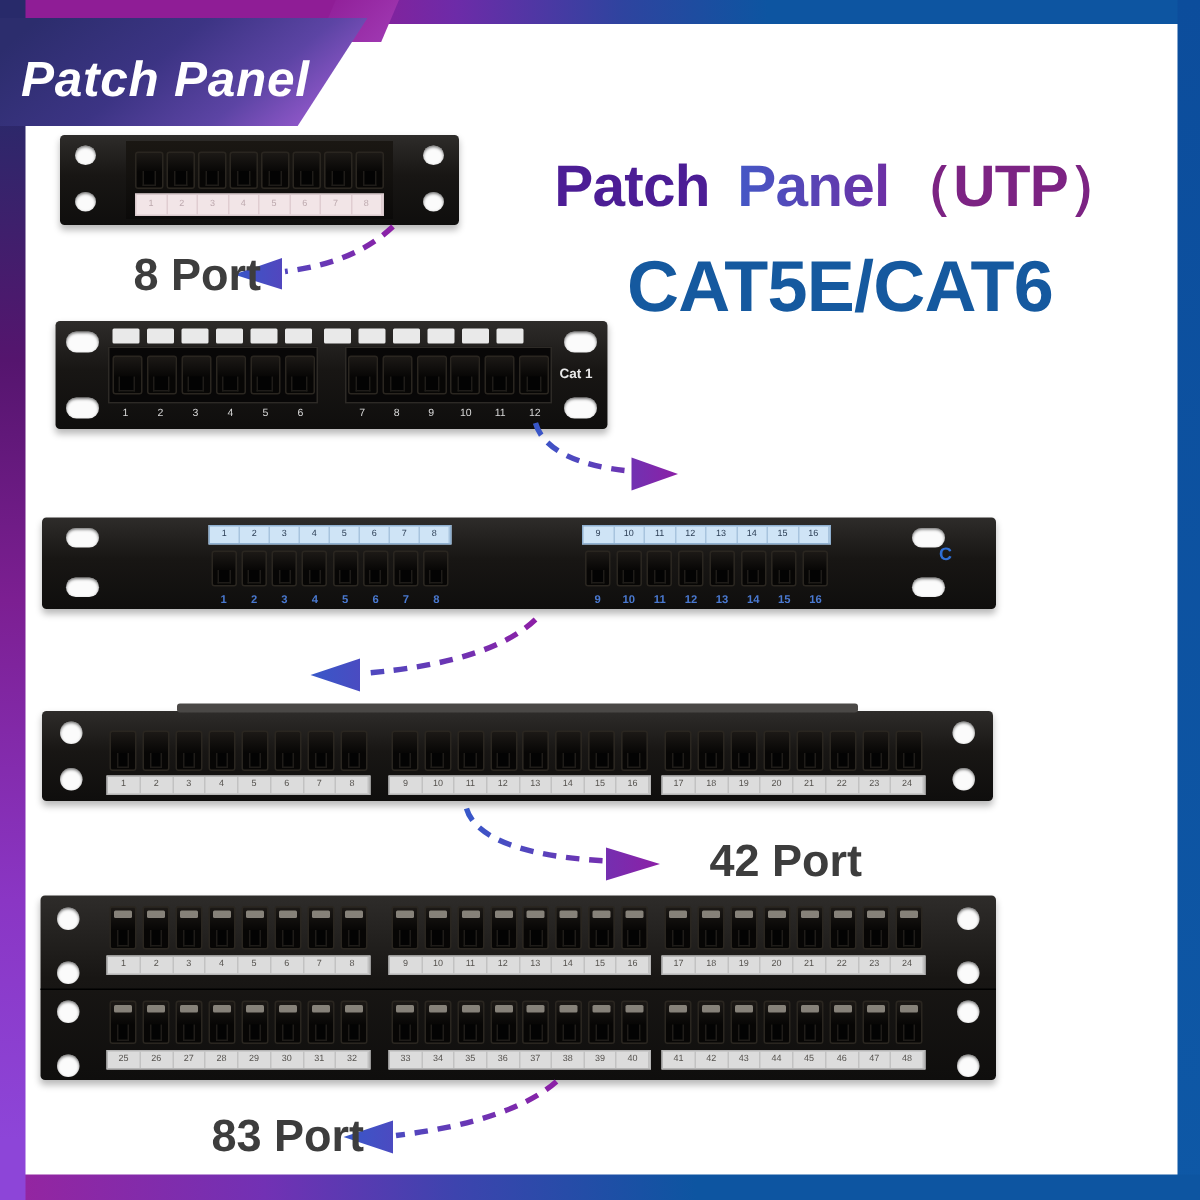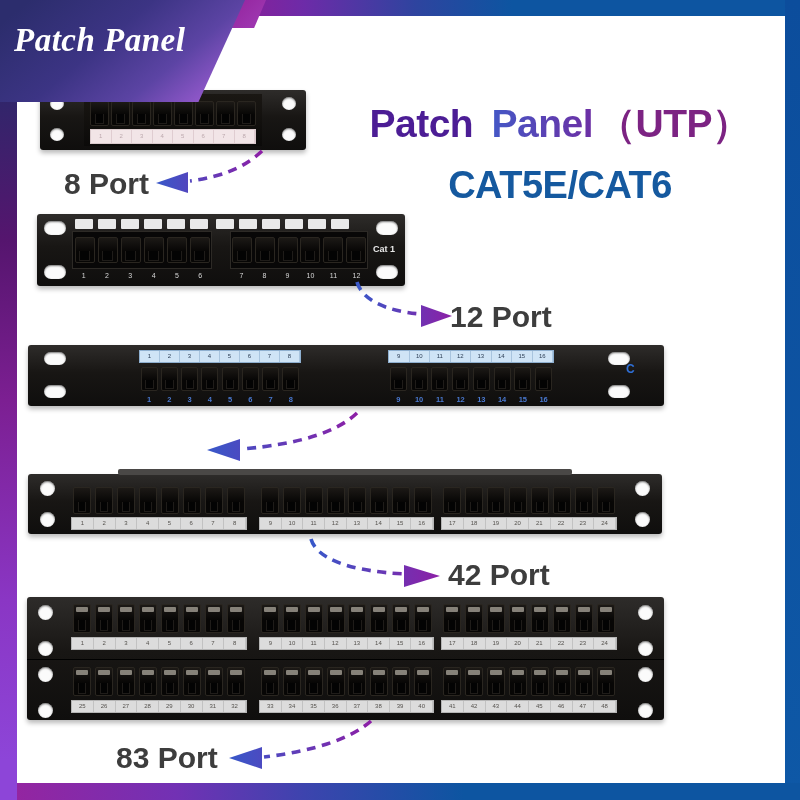--- a/index.html
+++ b/index.html
@@ -14,40 +14,40 @@
     background:linear-gradient(180deg,#0c4d9c,#0e58a6);}
   .bar-bottom{left:0;bottom:0;width:800px;height:17px;
     background:linear-gradient(90deg,#97249f 0%,#7231b4 22%,#3d44ae 38%,#0d55a1 58%);}
   .bar-left{left:0;top:0;width:17px;height:800px;
     background:linear-gradient(180deg,#282a6a 8%,#55156e 30%,#7c1f92 50%,#8a36c4 75%,#8d45d8 95%);}
 
   
   .ribbon-accent{position:absolute;left:212px;top:0;width:54px;height:28px;z-index:2;
     clip-path:polygon(22% 0,100% 0,78% 100%,0 100%);
     background:linear-gradient(135deg,#8f1d96,#a13bb5);}
-  .ribbon{position:absolute;left:0;top:0;width:245px;height:102px;z-index:3;
+  .ribbon{position:absolute;left:0;top:12px;width:245px;height:72px;z-index:3;
     clip-path:polygon(0 0,100% 0,81% 100%,0 100%);
-    background:linear-gradient(140deg,#2c2d6d 8%,#3c3484 42%,#5c44a4 68%,#9c5cd2 92%,#c873e8 100%);font-family:Liberation Serif, serif;}
+    background:linear-gradient(140deg,#2c2d6d 8%,#3c3484 42%,#5c44a4 68%,#9c5cd2 92%,#c873e8 100%);}
   .ribbon-label{position:absolute;left:14px;top:22px;font-size:33px;font-weight:bold;
     font-style:italic;color:#ffffff;letter-spacing:0.5px;}
 
   
   .title{position:absolute;left:358px;top:97px;width:404px;text-align:center;z-index:2;}
   .title-line1{font-size:39px;font-weight:bold;letter-spacing:-0.5px;white-space:nowrap;}
   .t-blue{color:#4c1d95;}
   .t-purple{color:#5f3ab2;margin-left:8px;}
   @supports ((-webkit-background-clip:text) or (background-clip:text)){
     .t-purple{background:linear-gradient(90deg,#4458c6,#6d2fa4);
       -webkit-background-clip:text;background-clip:text;color:transparent;}
   }
   .t-magenta{color:#7c2383;margin-left:4px;}
-  .title-line2{margin-top:13px;font-size:38px;font-weight:bold;color:#15599f;letter-spacing:-0.5px;}
-
-  
-  .port-label{position:absolute;font-size:30px;font-weight:bold;color:#3d3d3d;z-index:5;white-space:nowrap;}
+  .title-line2{margin-top:13px;font-size:48px;font-weight:bold;color:#15599f;letter-spacing:-0.5px;}
+
+  
+  .port-label{position:absolute;font-size:30px;font-weight:bold;color:#3d3d3d;z-index:5;white-space:nowrap;margin-left:25px;}
   .lbl8{left:64px;top:167px;} .lbl12{left:450px;top:300px;} .lbl16{left:92px;top:434px;}
   .lbl24{left:448px;top:558px;} .lbl48{left:116px;top:741px;}
 
   
   .panel{position:absolute;border-radius:3px;z-index:2;
     background:linear-gradient(180deg,#2e2c2a 0%,#181614 45%,#0f0e0d 100%);
     box-shadow:0 3px 5px rgba(0,0,0,.28);}
   .hole{position:absolute;background:#fbfbfb;border-radius:50%;
     box-shadow:inset 0 1px 2px rgba(0,0,0,.55);}
   .hole.oval{border-radius:7px;}
@@ -523,21 +523,20 @@
             <span class="cell">45</span>
             <span class="cell">46</span>
             <span class="cell">47</span>
             <span class="cell">48</span>
           </div>
       </div>
     </div>
   </div>
 
   <div class="port-label lbl8">8 Port</div>
-  <div class="port-label lbl12">12 Port</div>
   <div class="port-label lbl24">42 Port</div>
   <div class="port-label lbl48">83 Port</div>
 
   <svg class="arrows" viewBox="0 0 800 800">
     <defs>
       <linearGradient id="ag1" gradientUnits="userSpaceOnUse" x1="155" y1="0" x2="262" y2="0">
         <stop offset="0" stop-color="#3758c9"></stop>
           <stop offset="1" stop-color="#8d1fa6"></stop>
       </linearGradient>
       <linearGradient id="ag2" gradientUnits="userSpaceOnUse" x1="356" y1="0" x2="453" y2="0">

